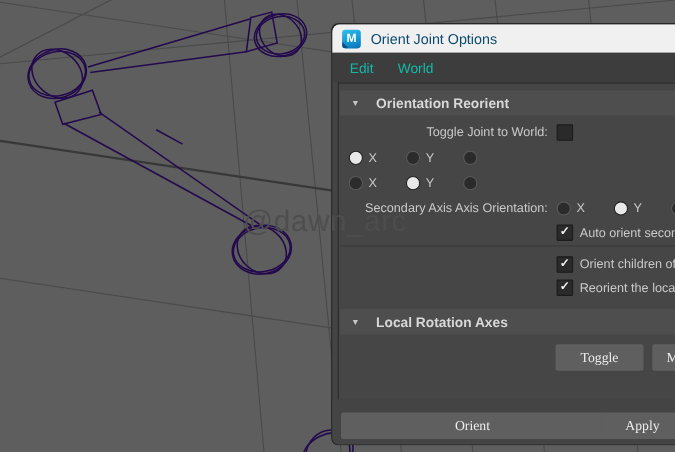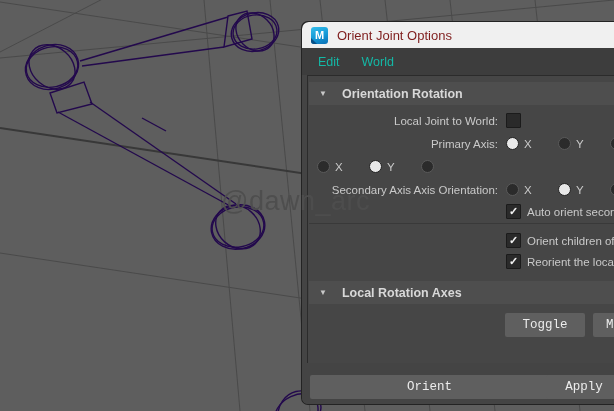--- a/index.html
+++ b/index.html
@@ -19,21 +19,21 @@
     border-top-left-radius:7px;border-bottom-left-radius:7px;overflow:hidden;}
 
   .titlebar{height:26px;background:#f0f0f0;border-top-left-radius:7px;
     display:flex;align-items:center;padding-left:9px;}
   .maya-icon{width:17px;height:17px;border-radius:3px;position:relative;flex:0 0 auto;
     background:linear-gradient(160deg,#35bdea 0%,#1398d6 55%,#0b6fb4 100%);
     display:flex;align-items:center;justify-content:center;}
   .maya-icon span{color:#ffffff;font-size:11px;font-weight:bold;line-height:1;}
   .maya-icon:after{content:"";position:absolute;left:0;bottom:0;width:0;height:0;
     border-left:6px solid #084f86;border-top:6px solid transparent;border-bottom-left-radius:3px;}
-  .titlebar .title{margin-left:9px;font-size:13px;color:#7f1d1d;}
+  .titlebar .title{margin-left:9px;font-size:13px;color:#0c4a6e;}
 
   .menubar{height:27px;background:#3d3d3d;display:flex;align-items:center;padding-left:11px;gap:12px;}
   .menu-item{color:#14b8a6;font-size:12.5px;padding:0 5px;cursor:default;}
 
   .content{position:absolute;left:5px;top:53px;right:0;height:288px;
     background:#464646;border:1px solid #2b2b2b;border-right:none;}
 
   .section-header{position:absolute;left:1px;right:0;height:23px;background:#4e4e4e;
     display:flex;align-items:center;}
   .tri{margin-left:10px;font-size:8px;color:#c8c8c8;line-height:1;}
@@ -51,21 +51,21 @@
   .opt{display:flex;align-items:center;width:52px;flex:0 0 auto;}
   .radio{width:13px;height:13px;border-radius:50%;background:#2b2b2b;border:1px solid #5a5a5a;flex:0 0 auto;box-sizing:border-box;}
   .radio.sel{background:#e8e8e8;border:1px solid #222222;}
   .opt .olabel{margin-left:5px;font-size:11.5px;color:#c9c9c9;}
 
   .cb-label{margin-left:6px;font-size:11.5px;color:#c9c9c9;white-space:nowrap;}
 
   .separator{position:absolute;left:1px;right:0;height:1px;background:#393939;}
 
   .btn{background:#5f5f5f;border:none;border-radius:2px;color:#ececec;font-size:12.5px;
-    font-family:Liberation Mono, monospace;position:absolute;height:24px;cursor:default;}
+    font-family:Liberation Serif, serif;position:absolute;height:24px;cursor:default;}
   .btn-toggle{left:197px;width:80px;top:237px;}
   .btn-m{left:285px;width:80px;top:237px;text-align:left;padding-left:13px;}
 
   .footer{position:absolute;left:0;right:0;top:341px;height:41px;background:#444444;}
   .btn-orient{left:8px;width:239px;top:12px;}
   .btn-apply{left:244px;width:76px;top:12px;}
 </style>
 </head>
 <body>
 
@@ -133,36 +133,33 @@
 
     <div class="menubar">
       <span class="menu-item">Edit</span>
       <span class="menu-item">World</span>
     </div>
 
     <div class="content">
 
       <div class="section-header" style="top:6px">
         <span class="tri">▼</span>
-        <span class="sh-label">Orientation Rotation</span>
+        <span class="sh-label">Orientation Reorient</span>
       </div>
 
       <div class="row" style="top:36px">
         <div class="row-label">
-          <span>Local Joint to World:</span>
+          <span>Toggle Joint to World:</span>
         </div>
         <div class="controls">
           <div class="checkbox"></div>
         </div>
       </div>
 
       <div class="row" style="top:59px">
-        <div class="row-label">
-          <span>Primary Axis:</span>
-        </div>
         <div class="controls">
           <span class="opt">
               <span class="radio sel"></span>
             <span class="olabel">X</span>
             </span>
           <span class="opt">
               <span class="radio"></span>
             <span class="olabel">Y</span>
             </span>
           <span class="opt">

